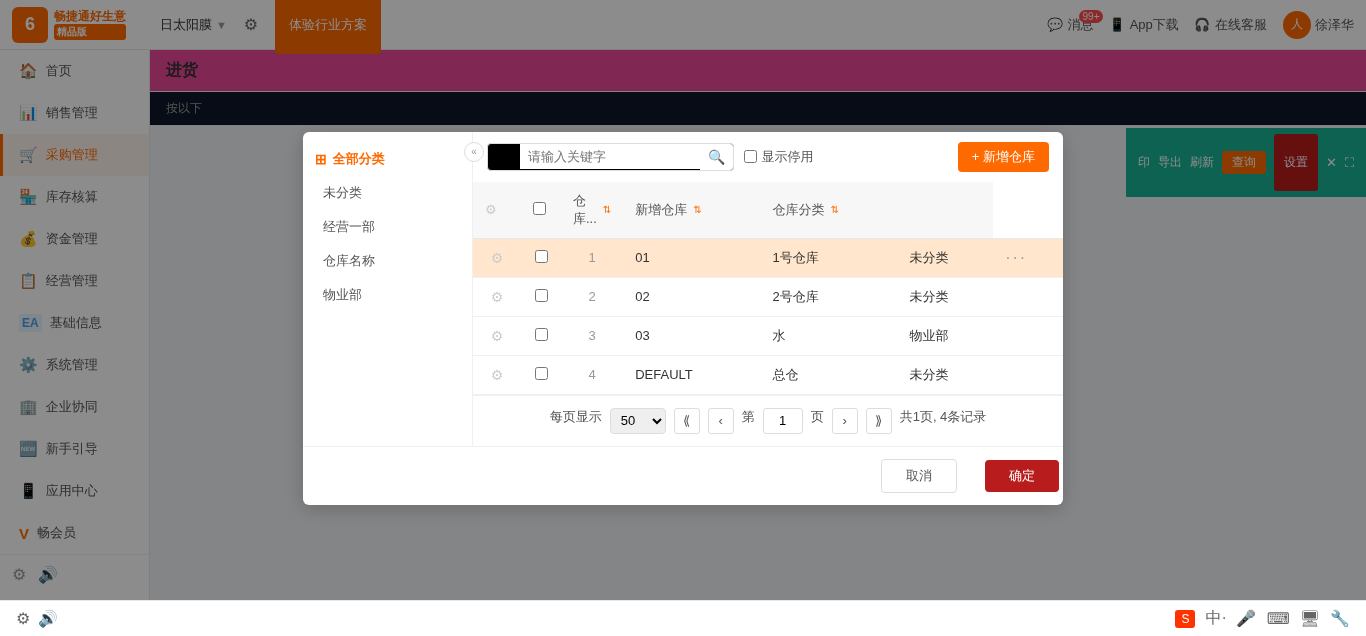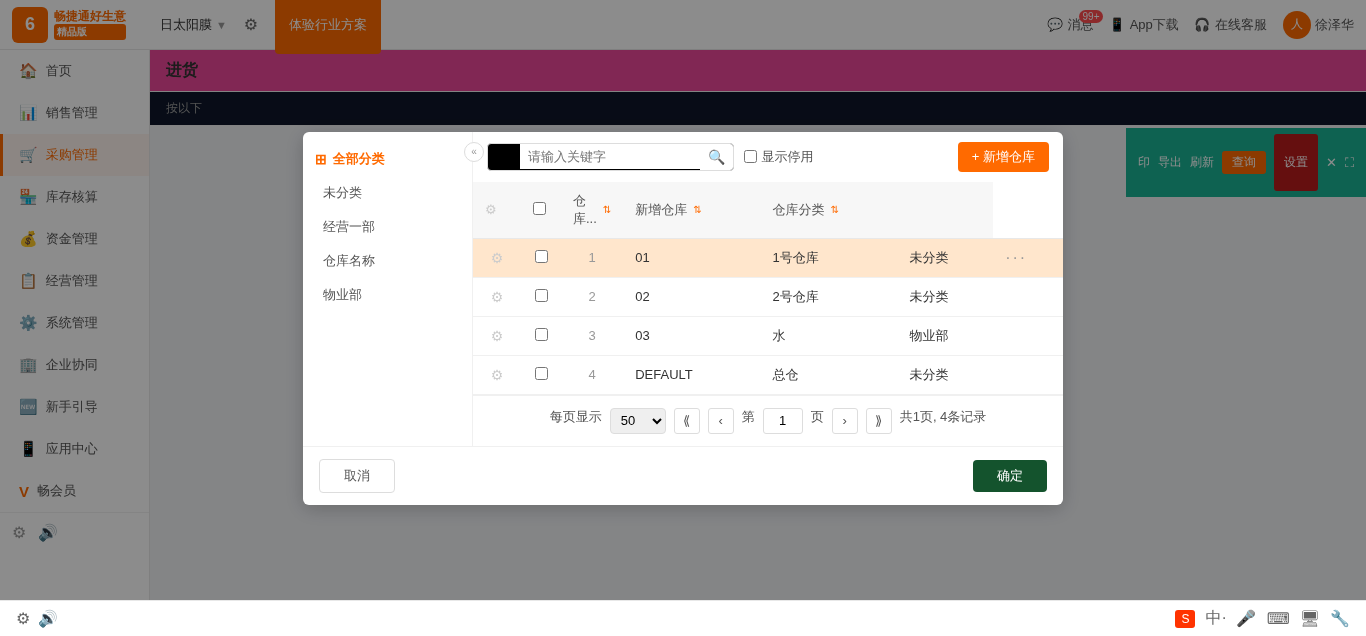--- a/index.html
+++ b/index.html
@@ -285,32 +285,32 @@
     .pag-btn:disabled { color: #ccc; cursor: default; }
     .pag-input {
       width: 40px; height: 26px;
       border: 1px solid #ddd; border-radius: 3px;
       text-align: center; font-size: 13px;
     }
     .pag-info { font-size: 13px; color: #555; }
 
     
     .modal-footer {
-      display: flex; align-items: center; justify-content: space-between; gap: 28px;
-      padding: 12px 16px;
+      display: flex; align-items: center; justify-content: flex-end; gap: 28px;
+      padding: 12px 4px;
       border-top: 1px solid #f0f0f0;
     }
     .btn-cancel {
       padding: 7px 24px; border-radius: 4px;
       border: 1px solid #ddd; background: #fff; color: #555;
       font-size: 13px; cursor: pointer;
     }
     .btn-confirm {
       padding: 7px 24px; border-radius: 4px;
-      border: none; background: #14532d; color: #fff;
+      border: none; background: #b91c1c; color: #fff;
       font-size: 13px; cursor: pointer;
     }
 
     
     .bg-page {
       position: absolute; top: 0; left: 0; right: 0; bottom: 0;
       background: #f0f2f5;
       overflow: hidden;
     }
 
@@ -394,20 +394,24 @@
       <span class="sidebar-icon">🏪</span>
       <span>库存核算</span>
     </div>
     <div class="sidebar-item">
       <span class="sidebar-icon">💰</span>
       <span>资金管理</span>
     </div>
     <div class="sidebar-item">
       <span class="sidebar-icon">📋</span>
       <span>经营管理</span>
+    </div>
+    <div class="sidebar-item">
+      <span class="sidebar-icon" style="font-style:normal;font-weight:bold;font-size:12px;background:#e8f4ff;color:#4a9ee8;padding:2px 3px;border-radius:2px;">EA</span>
+      <span>基础信息</span>
     </div>
     <div class="sidebar-item">
       <span class="sidebar-icon">⚙️</span>
       <span>系统管理</span>
     </div>
     <div class="sidebar-item">
       <span class="sidebar-icon">🏢</span>
       <span>企业协同</span>
     </div>
     <div class="sidebar-item">

